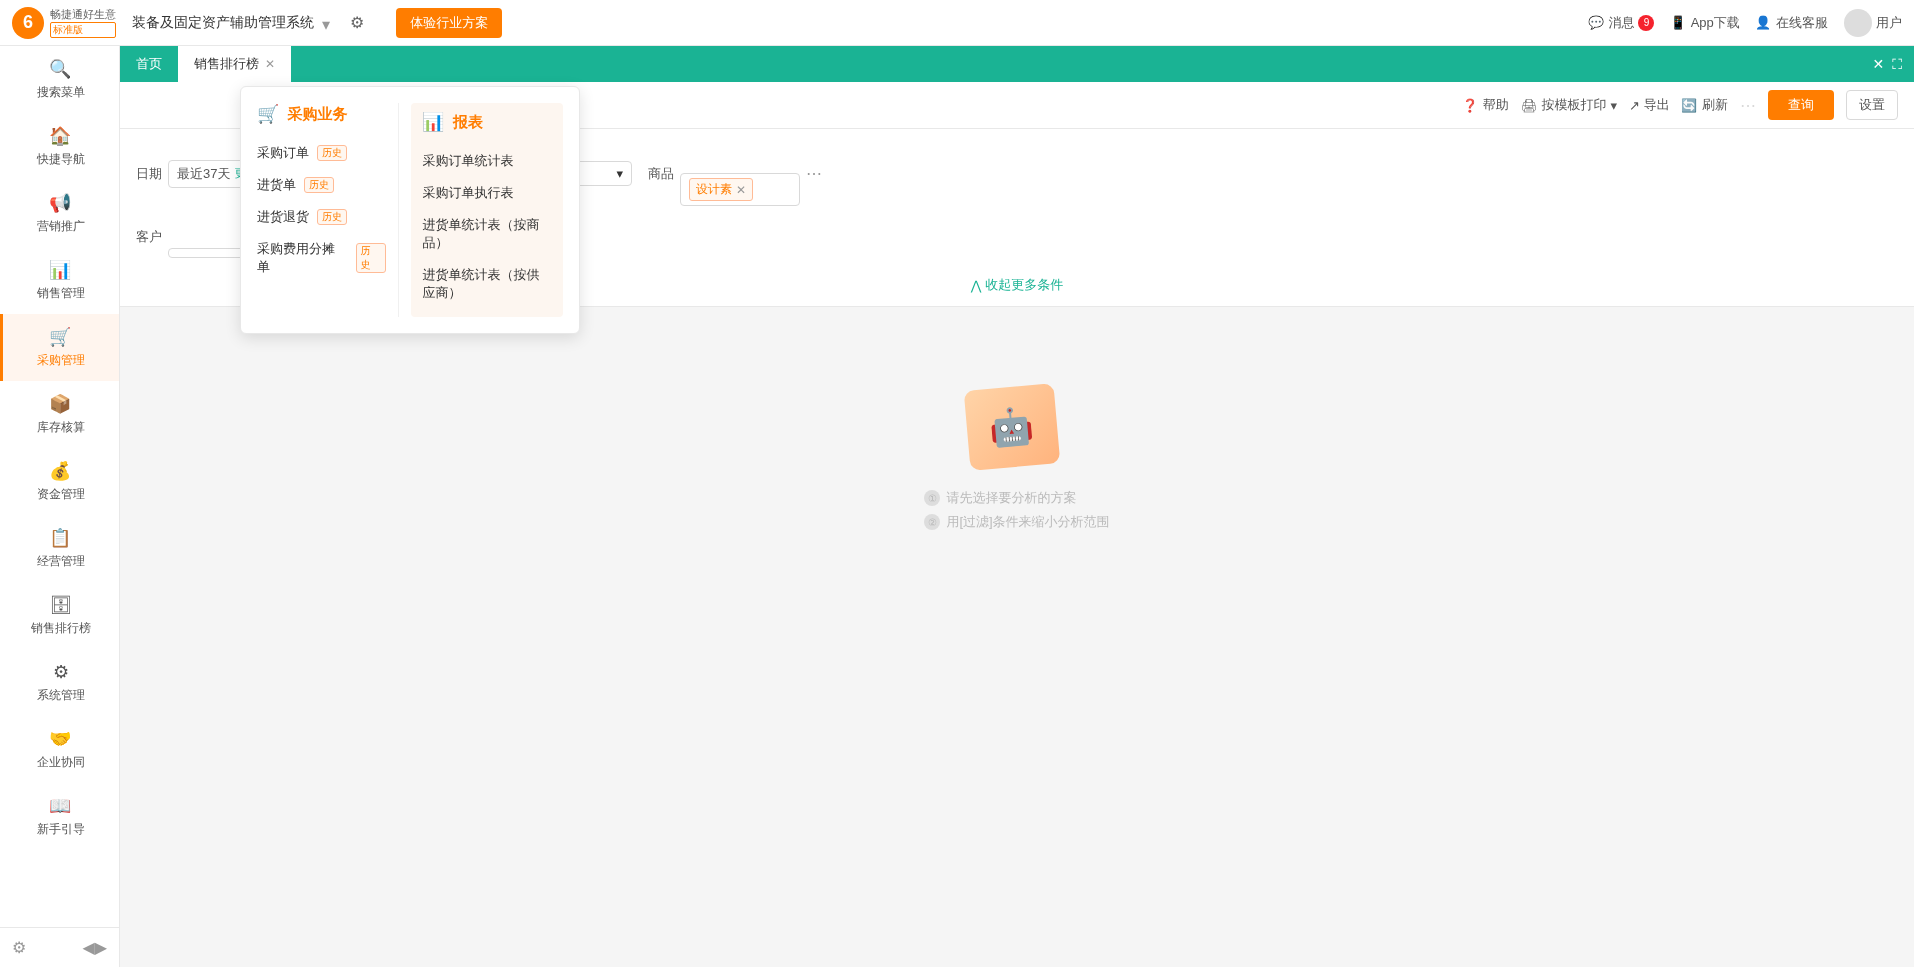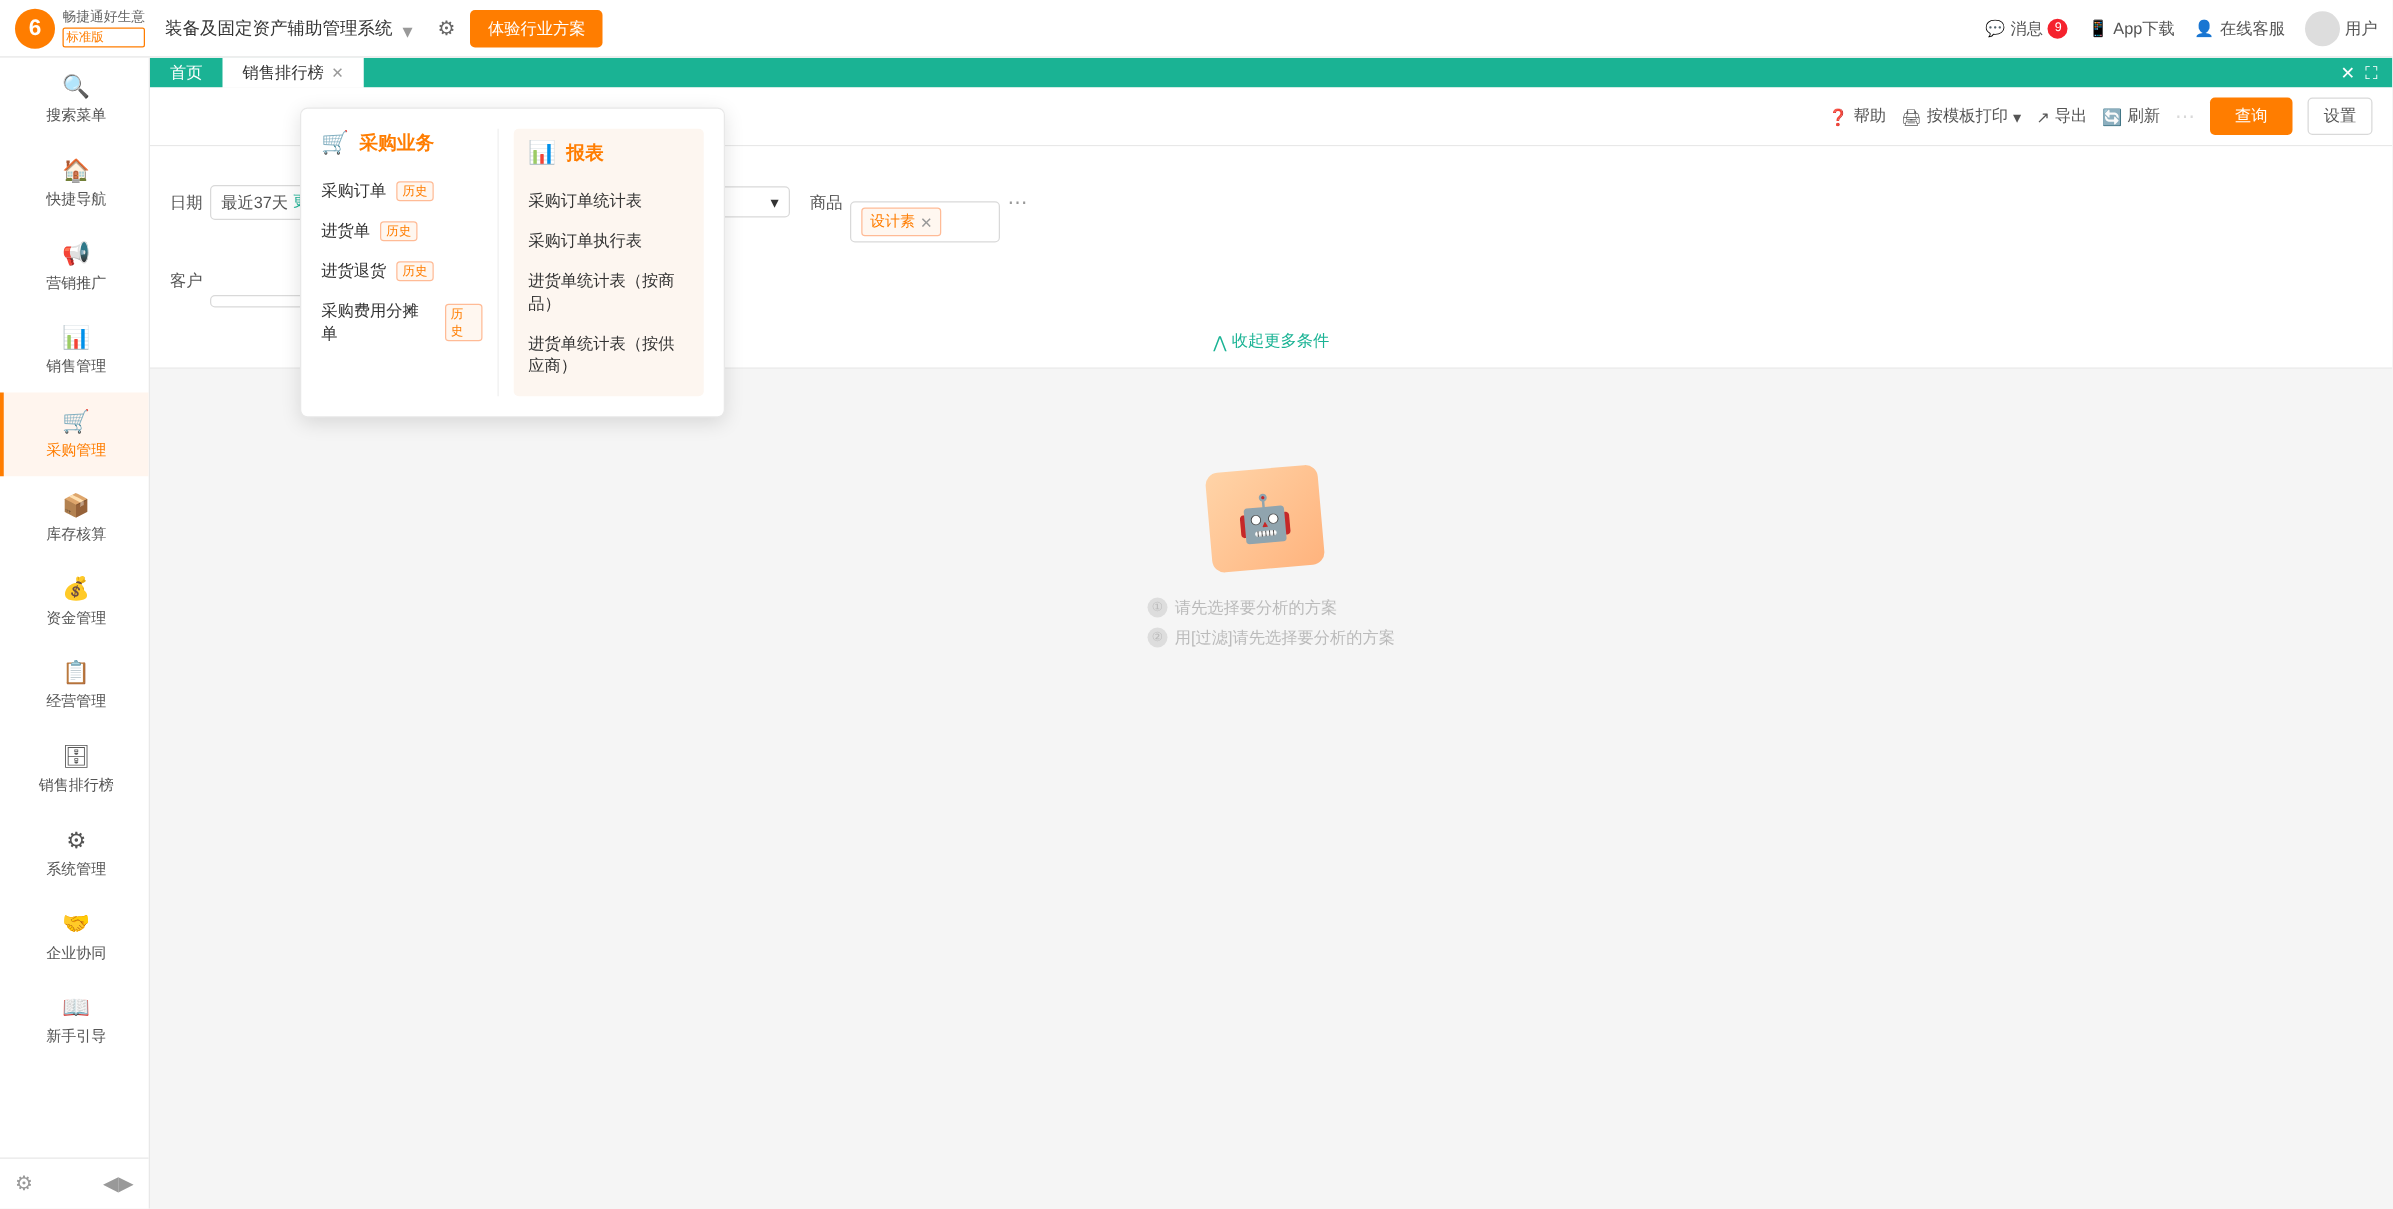--- a/index.html
+++ b/index.html
@@ -39,21 +39,21 @@
     .system-title {
       font-size: 14px; color: #333; font-weight: 500;
     }
     .dropdown-arrow {
       width: 16px; height: 16px; color: #999; cursor: pointer;
     }
     .settings-icon { color: #666; cursor: pointer; font-size: 16px; margin-left: 4px; }
 
     .try-btn {
       background: #ff7d00; color: #fff; border: none; border-radius: 4px;
-      padding: 6px 14px; font-size: 13px; cursor: pointer; margin-left: 4px;
+      padding: 6px 14px; font-size: 13px; cursor: pointer; margin-left: 24px;
     }
 
     .header-right {
       display: flex; align-items: center; gap: 16px; margin-left: auto;
     }
     .header-action {
       display: flex; align-items: center; gap: 4px; color: #555; font-size: 13px; cursor: pointer;
     }
     .badge {
       background: #f5222d; color: #fff; border-radius: 50%; width: 16px; height: 16px;
@@ -85,21 +85,21 @@
     }
     .sidebar-bottom-icon { font-size: 16px; color: #999; cursor: pointer; }
 
     
     .content-area {
       flex: 1; display: flex; flex-direction: column; overflow: hidden; position: relative;
     }
 
     
     .tab-bar {
-      height: 24px; background: #1ab394; display: flex; align-items: center;
+      height: 36px; background: #1ab394; display: flex; align-items: center;
       padding: 0 0; flex-shrink: 0;
     }
     .tab-item {
       padding: 0 16px; height: 40px; display: flex; align-items: center; gap: 6px;
       font-size: 13px; cursor: pointer; color: rgba(255,255,255,0.8);
     }
     .tab-item.active { background: #fff; color: #333; }
     .tab-close { font-size: 12px; color: #999; cursor: pointer; }
     .tab-home { color: #fff; }
     .tab-bar-right { margin-left: auto; display: flex; align-items: center; gap: 8px; padding-right: 12px; }
@@ -398,21 +398,21 @@
         <div class="empty-img">
           <div style="width:90px;height:80px;background:linear-gradient(135deg,#ffd4a8,#ffb37d);border-radius:10px;display:flex;align-items:center;justify-content:center;transform:rotate(-5deg);font-size:36px;">🤖</div>
         </div>
         <div>
           <div style="color:#bbb;font-size:13px;display:flex;align-items:center;gap:6px;">
             <span style="width:16px;height:16px;background:#ddd;border-radius:50%;display:inline-flex;align-items:center;justify-content:center;font-size:10px;">①</span>
             <span>请先选择要分析的方案</span>
           </div>
           <div style="color:#bbb;font-size:13px;display:flex;align-items:center;gap:6px;margin-top:6px;">
             <span style="width:16px;height:16px;background:#ddd;border-radius:50%;display:inline-flex;align-items:center;justify-content:center;font-size:10px;">②</span>
-            <span>用[过滤]请先选择要分析的方案</span>
+            <span>用[过滤]条件来缩小分析范围</span>
           </div>
         </div>
       </div>
 
     </div>
 
     <div class="dropdown-menu" style="left:120px;top:40px;">
 
       <div class="menu-column">
         <div class="menu-col-title">

